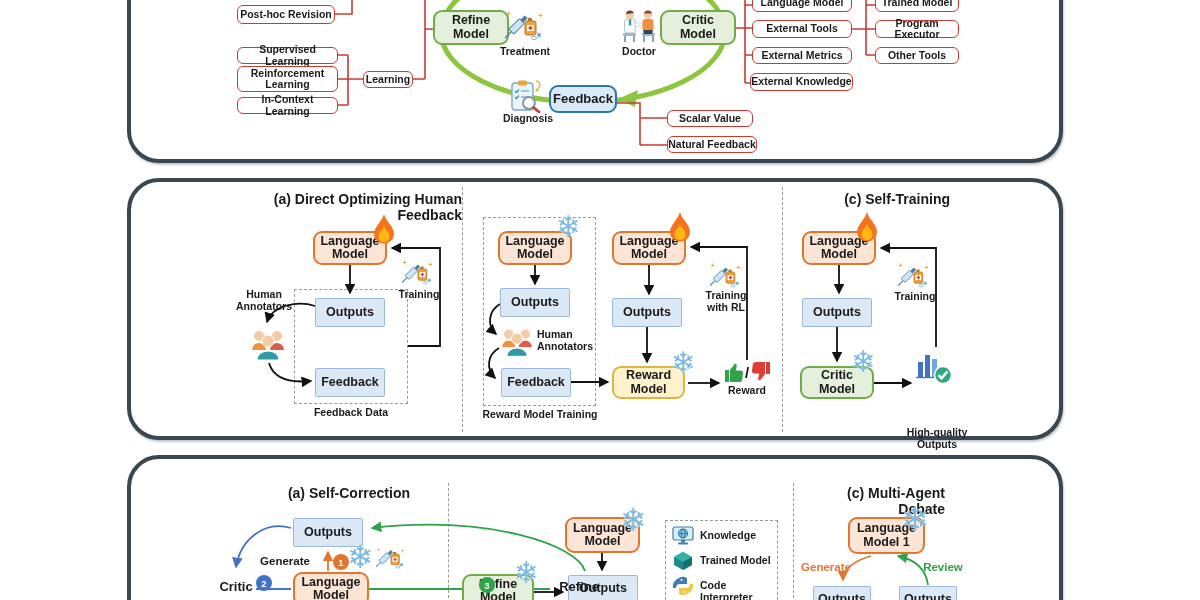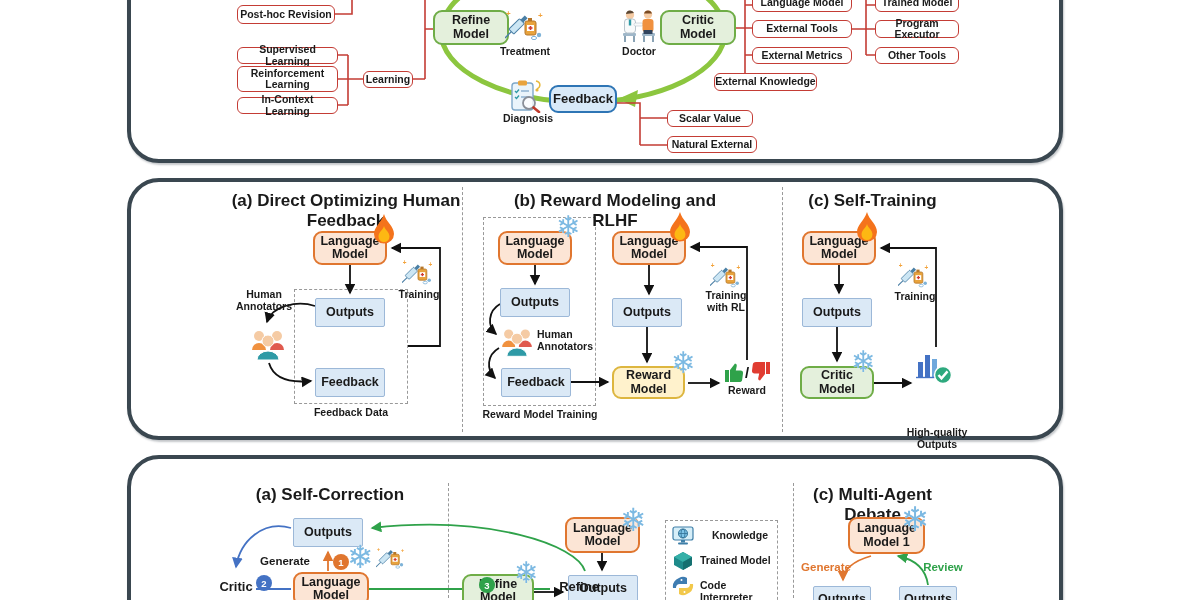--- a/index.html
+++ b/index.html
@@ -8,21 +8,21 @@
   .box{display:flex;align-items:center;justify-content:center;text-align:center;font-weight:bold;white-space:pre-line;line-height:1.08;}
   .rbox{border:1.7px solid #C43C35;border-radius:6px;background:#fff;font-size:10.5px;z-index:10;}
   .obox{border:2.4px solid #E0762F;border-radius:9px;background:#FCE5D5;font-size:12.5px;z-index:10;}
   .blbox{border:1.6px solid #9CB8D8;border-radius:2px;background:#DBE9F6;font-size:12.5px;z-index:10;}
   .fbbox{border:2.4px solid #2E75B5;border-radius:9px;background:#D9EAF8;font-size:13px;z-index:10;}
   .gbox{border:2.4px solid #6FAD47;border-radius:9px;background:#E4F0DC;font-size:12.5px;z-index:10;}
   .ybox{border:2.4px solid #DDB63F;border-radius:9px;background:#FFF2CC;font-size:12.5px;z-index:10;}
   .dash{border:1.5px dashed #999;background:transparent;z-index:4;}
   .sep{border-left:1.6px dashed #999;width:0;z-index:3;}
   .panel{border:4px solid #3A4750;border-radius:32px;background:#fff;box-shadow:1px 2px 2px rgba(58,71,80,.3);z-index:1;}
-  .title{font-weight:bold;font-size:17px;text-align:center;z-index:10;}
+  .title{font-weight:bold;font-size:14px;text-align:right;z-index:10;}
   .lbl{font-weight:bold;font-size:10.5px;text-align:center;white-space:pre-line;line-height:1.12;z-index:11;}
   .lbl-l{text-align:left;}
   .big{font-size:13px;}
   .snow{color:#7CB9E2;font-family:"DejaVu Sans",sans-serif;font-weight:normal;z-index:12;text-shadow:0 0 1px #fff;line-height:1;}
   .badge{border-radius:50%;color:#fff;font-size:9.5px;font-weight:bold;display:flex;align-items:center;justify-content:center;z-index:13;}
   svg.overlay{position:absolute;left:0;top:0;z-index:5;pointer-events:none;}
   .icon{z-index:12;display:block;}
   .oc{color:#E0762F}.gc{color:#2FA24A}
 </style>
 </head>
@@ -159,28 +159,27 @@
       <line x1="13" y1="18" x2="21" y2="18" stroke="#7FA8C9" stroke-width="1.3"></line>
     <circle cx="21" cy="24" r="6" fill="rgba(255,255,255,.75)" stroke="#8A8F98" stroke-width="1.8"></circle>
       <line x1="25.5" y1="28.5" x2="31" y2="33" stroke="#C0392B" stroke-width="2.6" stroke-linecap="round"></line>
   </svg>
   <div class="abs lbl" style="left:500px;top:113px;width:56px;">Diagnosis</div>
 
   <div class="abs box rbox" style="left:752px;top:-7px;width:100px;height:19px;">Language Model</div>
   <div class="abs box rbox" style="left:875px;top:-7px;width:84px;height:19px;">Trained Model</div>
   <div class="abs box rbox" style="left:752px;top:20px;width:100px;height:18px;text-align:right;">External Tools</div>
   <div class="abs box rbox" style="left:752px;top:47px;width:100px;height:17px;">External Metrics</div>
-  <div class="abs box rbox" style="left:714px;top:73px;width:103px;height:18px;">External Knowledge</div>
+  <div class="abs box rbox" style="left:750px;top:73px;width:103px;height:18px;">External Knowledge</div>
   <div class="abs box rbox" style="left:875px;top:20px;width:84px;height:18px;">Program Executor</div>
   <div class="abs box rbox" style="left:875px;top:47px;width:84px;height:17px;">Other Tools</div>
   <div class="abs box rbox" style="left:667px;top:110px;width:86px;height:17px;">Scalar Value</div>
-  <div class="abs box rbox" style="left:667px;top:136px;width:90px;height:17px;">Natural External</div>
+  <div class="abs box rbox" style="left:667px;top:136px;width:90px;height:17px;">Natural Feedback</div>
 
   <div class="abs title" style="left:230px;top:191px;width:232px;">(a) Direct Optimizing Human Feedback</div>
-  <div class="abs title" style="left:505px;top:191px;width:220px;">(b) Reward Modeling and RLHF</div>
   <div class="abs title" style="left:795px;top:191px;width:155px;">(c) Self-Training</div>
 
   <div class="abs box obox" style="left:313px;top:231px;width:74px;height:34px;">Language
 Model</div>
   <svg class="abs icon" style="left:372px;top:214px;" width="24" height="30" viewBox="0 0 24 30">
     <path d="M12,0 C14,8 22,12 22,20 A10,9.5 0 1,1 2,20 C2,13 9,9 12,0 Z" fill="#F4731C"></path>
     <path d="M12,12 C13,16 17.5,18 17.5,22.5 A5.5,5.5 0 1,1 6.5,22.5 C6.5,18 11,16 12,12 Z" fill="#FDB813"></path>
   </svg>
   <div class="abs dash" style="left:294px;top:289px;width:114px;height:115px;"></div>
   <div class="abs box blbox" style="left:315px;top:298px;width:70px;height:29px;">Outputs</div>
@@ -345,21 +344,21 @@
   <div class="abs snow" style="left:514px;top:558px;font-size:30px;">❄</div>
   <div class="abs dash" style="left:665px;top:520px;width:113px;height:85px;"></div>
   <svg class="abs icon" style="left:672px;top:526px;" width="22" height="20" viewBox="0 0 22 20">
     <rect x="1" y="1" width="20" height="13" rx="2" fill="#D6EEF8" stroke="#3E7FA8" stroke-width="1.2"></rect>
     <circle cx="11" cy="7.5" r="4.5" fill="#7EC4E8" stroke="#2E6F94"></circle>
       <ellipse cx="11" cy="7.5" rx="2" ry="4.5" fill="none" stroke="#2E6F94" stroke-width="0.8"></ellipse>
       <line x1="6.5" y1="7.5" x2="15.5" y2="7.5" stroke="#2E6F94" stroke-width="0.8"></line>
     <rect x="9" y="14" width="4" height="2.5" fill="#3E7FA8"></rect>
       <rect x="6" y="16.5" width="10" height="2" rx="1" fill="#3E7FA8"></rect>
   </svg>
-  <div class="abs lbl lbl-l" style="left:700px;top:530px;width:75px;margin-left:12px;">Knowledge</div>
+  <div class="abs lbl lbl-l" style="left:700px;top:530px;width:75px;">Knowledge</div>
   <svg class="abs icon" style="left:672px;top:551px;" width="22" height="20" viewBox="0 0 22 20">
     <polygon points="11,1 20,6 20,14 11,19 2,14 2,6" fill="#1E8A8A"></polygon>
     <polygon points="11,1 20,6 11,11 2,6" fill="#35B0A8"></polygon>
     <polygon points="11,11 20,6 20,14 11,19" fill="#157070"></polygon>
   </svg>
   <div class="abs lbl lbl-l" style="left:700px;top:555px;width:78px;">Trained Model</div>
   <svg class="abs icon" style="left:672px;top:576px;" width="22" height="20" viewBox="0 0 22 20">
     <path d="M7,2 q4,-2.5 8,0 v6 h-7 q-4,0 -4,4 h-3 q-1,-7 6,-10 z" fill="#3E7CB1"></path>
     <path d="M15,18 q-4,2.5 -8,0 v-6 h7 q4,0 4,-4 h3 q1,7 -6,10 z" fill="#F2C84B"></path>
     <circle cx="9.5" cy="4" r="1" fill="#fff"></circle>

